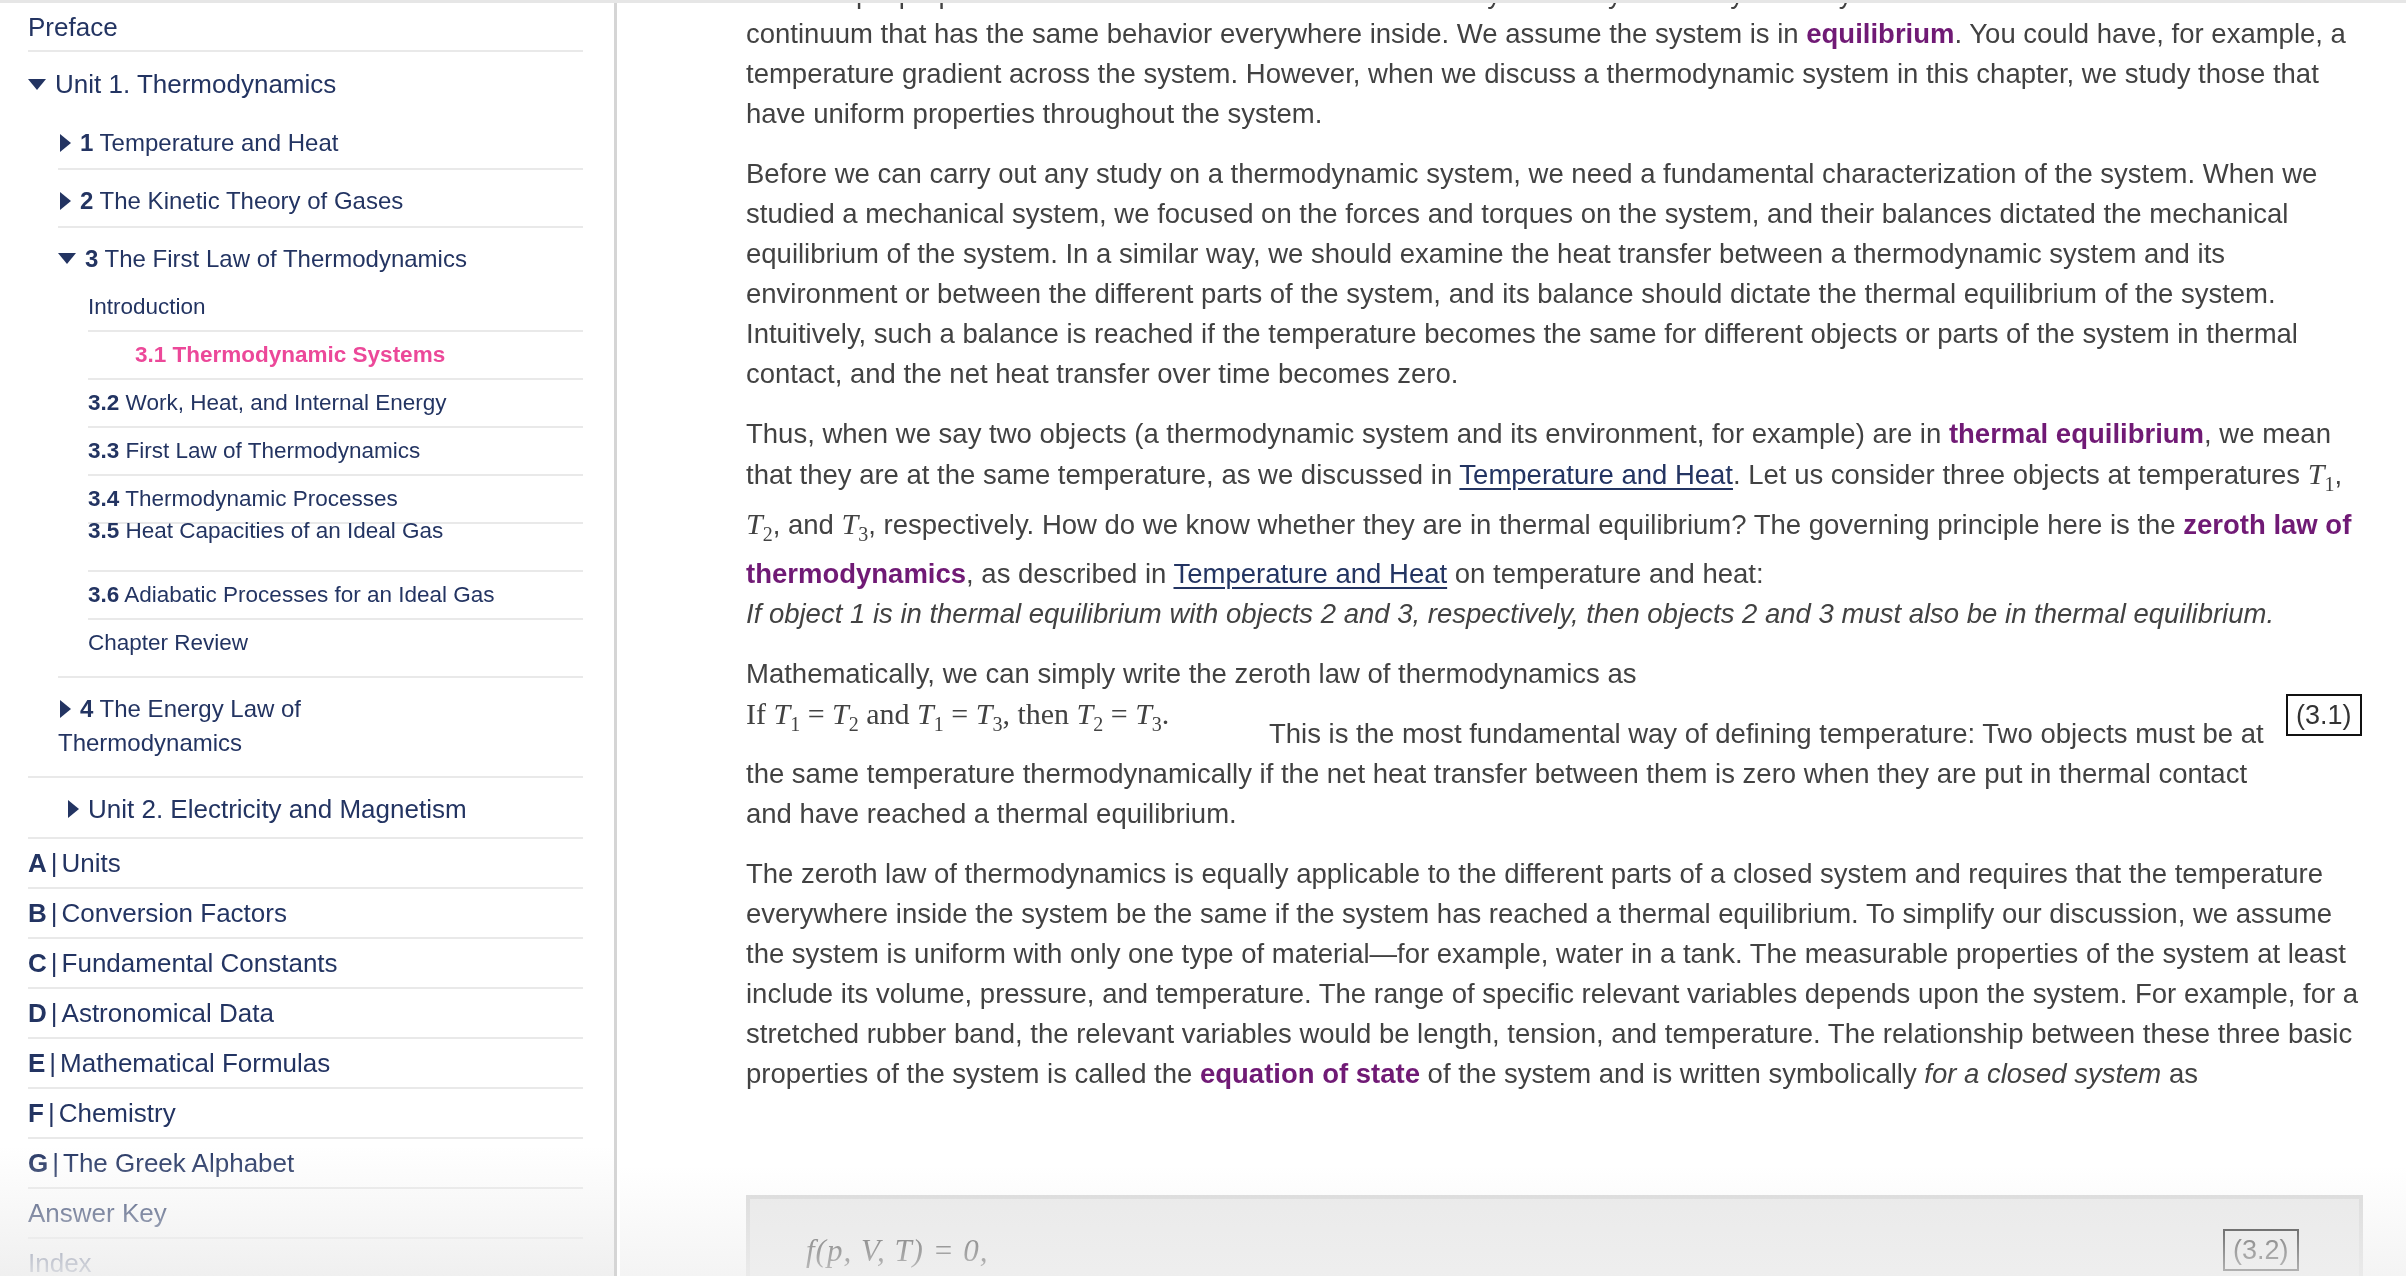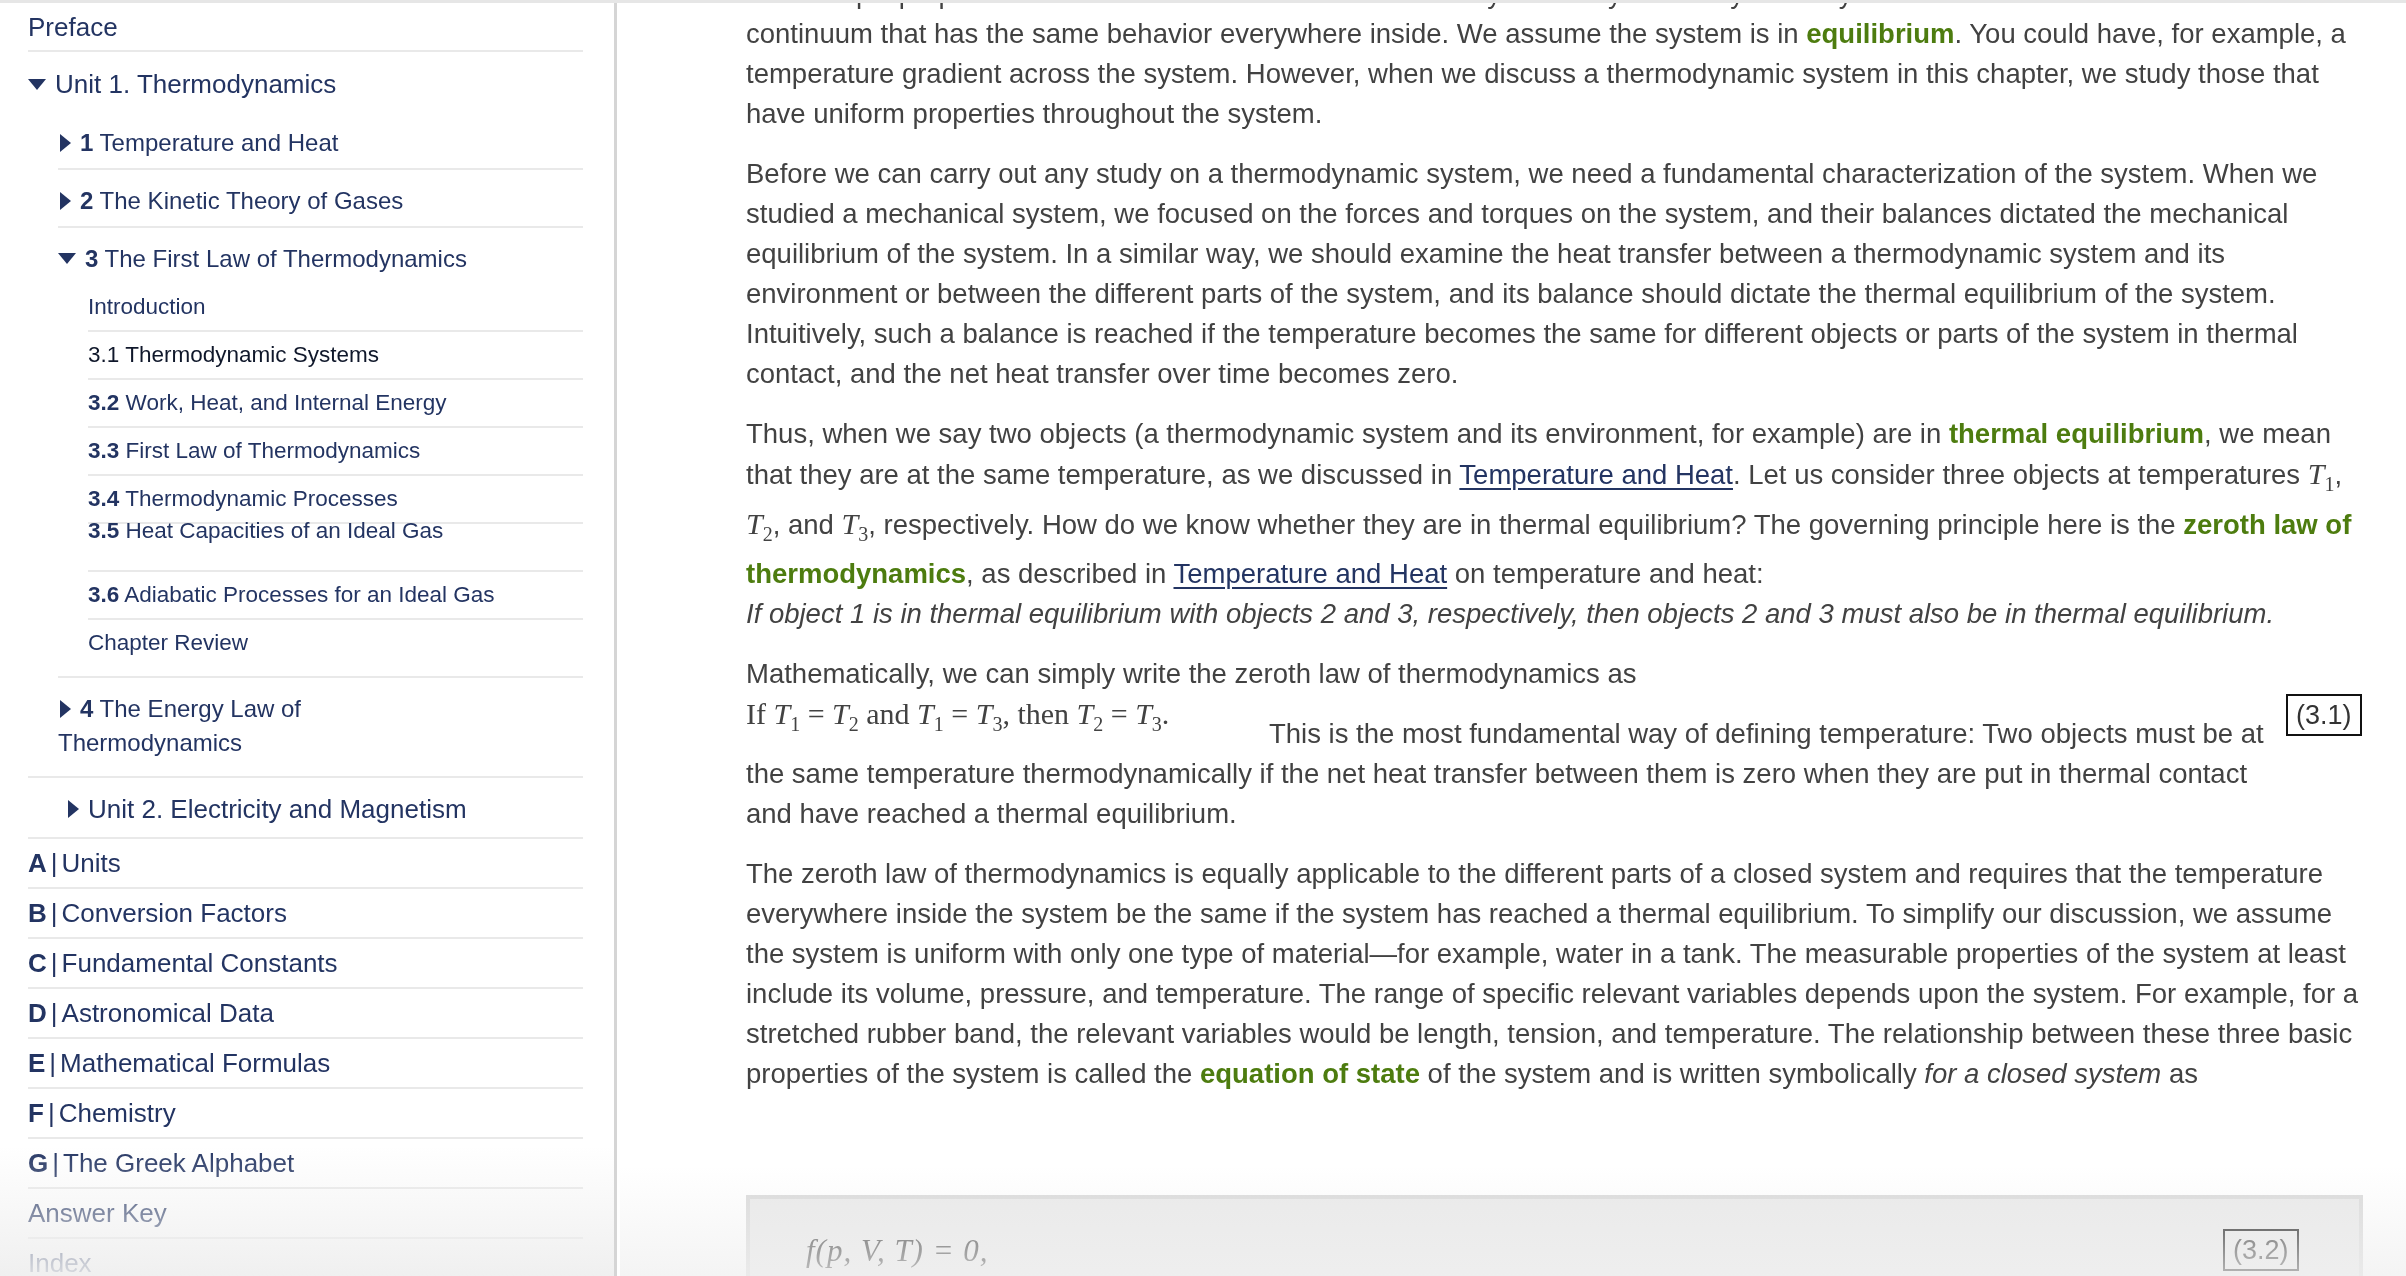--- a/index.html
+++ b/index.html
@@ -16,21 +16,21 @@
     border-right:3px solid #d5d5d5; box-sizing:border-box; overflow:hidden;
     color:#233462;
   }
   .toc-row { position:absolute; left:0; right:0; }
   .toc-row .txt { position:absolute; white-space:nowrap; }
   .toc-divider { position:absolute; height:2px; background:#e9e9e9; right:31px; }
   .lvl0 { font-size:26px; }
   .lvl1 { font-size:24px; }
   .lvl2 { font-size:22.5px; }
   .num { font-weight:bold; }
-  .active { color:#0f172a; font-weight:normal; }
+  .active { color:#ec4899; font-weight:bold;margin-left:47px; }
   .tri-down {
     display:inline-block; width:0; height:0; vertical-align:middle;
     border-left:9px solid transparent; border-right:9px solid transparent; border-top:11px solid #233462;
     margin-right:9px; position:relative; top:-2px;
   }
   .tri-right {
     display:inline-block; width:0; height:0; vertical-align:middle;
     border-top:9px solid transparent; border-bottom:9px solid transparent; border-left:11px solid #233462;
     margin-right:9px; position:relative; top:-2px;
   }
@@ -43,21 +43,21 @@
 
   
   .main {
     position:absolute; left:620px; top:0; right:0; height:1276px; overflow:hidden;
     color:#424242;
   }
   .para {
     position:absolute; left:126px; width:1620px;
     font-size:27.5px; line-height:40px; margin:0;
   }
-  .para b { color:#4d7c0f; }
+  .para b { color:#701a75; }
   .para a { color:#233462; text-decoration:underline; text-decoration-thickness:2px; text-underline-offset:4px; }
   .math { font-family:"Liberation Serif", "DejaVu Serif", serif; font-style:italic; font-size:30px; }
   .math sub { font-style:normal; font-size:20px; }
   .mrm { font-family:"Liberation Serif", "DejaVu Serif", serif; font-style:normal; font-size:30px; }
   .eq-num {
     position:absolute; border:2.5px solid #111; font-size:27px; color:#333;
     padding:2px 8px; line-height:34px; background:transparent;
   }
   .formula-box {
     position:absolute; left:126px; top:1195px; width:1617px; height:120px;

